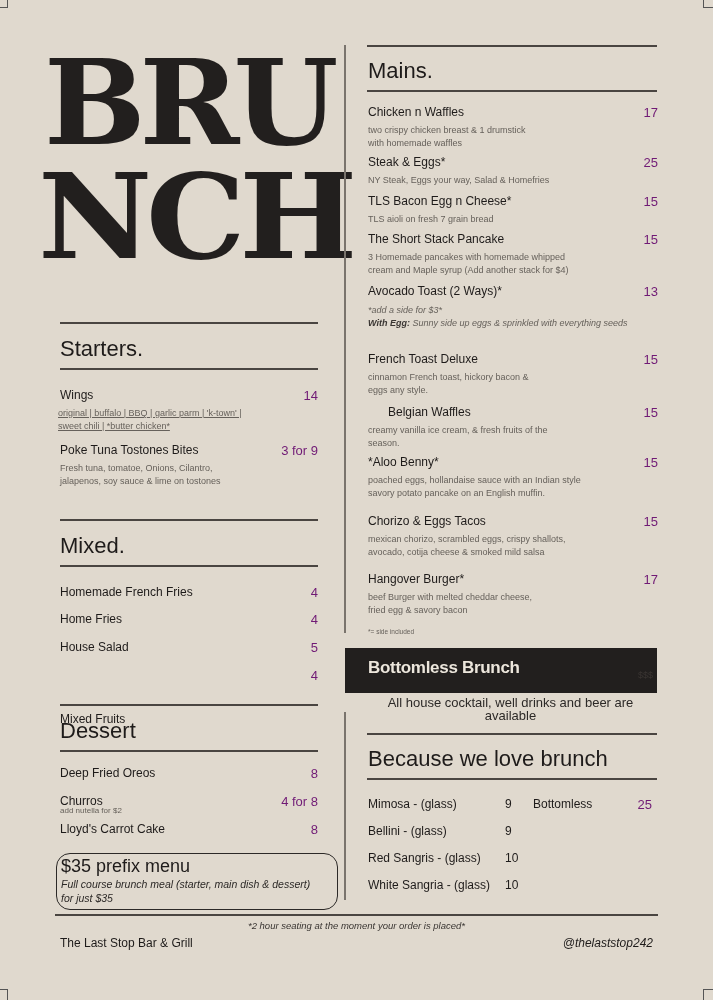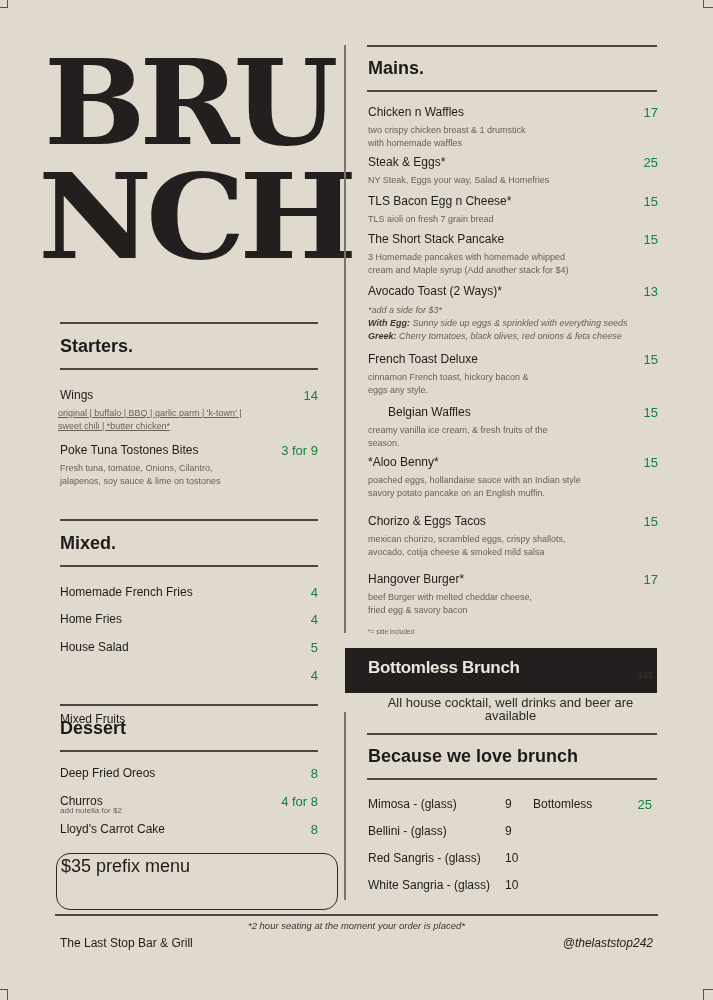--- a/index.html
+++ b/index.html
@@ -19,23 +19,23 @@
   .brunch-word {
     position: absolute;
     font-family: "DejaVu Serif", "Liberation Serif", serif;
     font-weight: bold;
     color: #221f1e;
     letter-spacing: -6px;
     line-height: 1;
     transform-origin: left top;
   }
 
-  .section-title { position: absolute; font-size: 18px; color: #1e1b1a; font-weight: bold; }
+  .section-title { position: absolute; font-size: 22px; color: #1e1b1a; }
   .item-name { position: absolute; font-size: 12px; color: #1e1b1a; white-space: nowrap; }
-  .item-price { position: absolute; font-size: 13px; color: #15803d; text-align: center; white-space: nowrap; }
+  .item-price { position: absolute; font-size: 13px; color: #701a75; text-align: center; white-space: nowrap; }
   .item-desc { position: absolute; font-size: 9px; line-height: 13px; color: #66615b; }
   .italic { font-style: italic; }
   .bold { font-weight: bold; color: #3a3633; }
 
   .bottomless-bar {
     position: absolute; left: 345px; top: 648px; width: 312px; height: 45px;
     background: #221f1e;
   }
   .bottomless-title { position: absolute; left: 23px; top: 10px; font-size: 17px; font-weight: bold; color: #ece6dc; letter-spacing: -0.3px; }
   .bottomless-ghost { position: absolute; right: 4px; top: 22px; font-size: 9px; color: #3a3532; }
@@ -109,20 +109,24 @@
   <div class="item-price" style="right:395px;top:766px;">8</div>
   <div class="item-name" style="left:60px;top:794px;">Churros</div>
   <div class="item-price" style="right:395px;top:794px;">4 for 8</div>
   <div class="item-desc" style="left:60px;top:806px;font-size:8px;line-height:10px;">add nutella for $2</div>
   <div class="item-name" style="left:60px;top:822px;">Lloyd's Carrot Cake</div>
   <div class="item-price" style="right:395px;top:822px;">8</div>
 </section>
 
 <div class="prefix-box">
   <div class="prefix-title">$35 prefix menu</div>
+  <div class="prefix-desc">
+    <div>Full course brunch meal (starter, main dish &amp; dessert)</div>
+    <div>for just $35</div>
+  </div>
 </div>
 
 <section>
   <div class="hr" style="left:367px;top:45px;width:290px;"></div>
   <div class="section-title" style="left:368px;top:58px;">Mains.</div>
   <div class="hr" style="left:367px;top:90px;width:290px;"></div>
 
   <div class="item-name" style="left:368px;top:105px;">Chicken n Waffles</div>
   <div class="item-price" style="right:55px;top:105px;">17</div>
   <div class="item-desc" style="left:368px;top:124px;">
@@ -147,21 +151,20 @@
   <div class="item-desc" style="left:368px;top:251px;">
     <div>3 Homemade pancakes with homemade whipped</div>
     <div>cream and Maple syrup (Add another stack for $4)</div>
   </div>
 
   <div class="item-name" style="left:368px;top:284px;text-align:right;">Avocado Toast (2 Ways)*</div>
   <div class="item-price" style="right:55px;top:284px;">13</div>
   <div class="item-desc italic" style="left:368px;top:304px;">
     <div>*add a side for $3*</div>
     <div><span class="bold">With Egg:</span><span> Sunny side up eggs &amp; sprinkled with everything seeds</span></div>
-    <div><span class="bold">Greek:</span><span> Cherry tomatoes, black olives, red onions &amp; feta cheese</span></div>
   </div>
 
   <div class="item-name" style="left:368px;top:352px;">French Toast Deluxe</div>
   <div class="item-price" style="right:55px;top:352px;">15</div>
   <div class="item-desc" style="left:368px;top:371px;">
     <div>cinnamon French toast, hickory bacon &amp;</div>
     <div>eggs any style.</div>
   </div>
 
   <div class="item-name" style="left:368px;top:405px;margin-left:20px;">Belgian Waffles</div>

